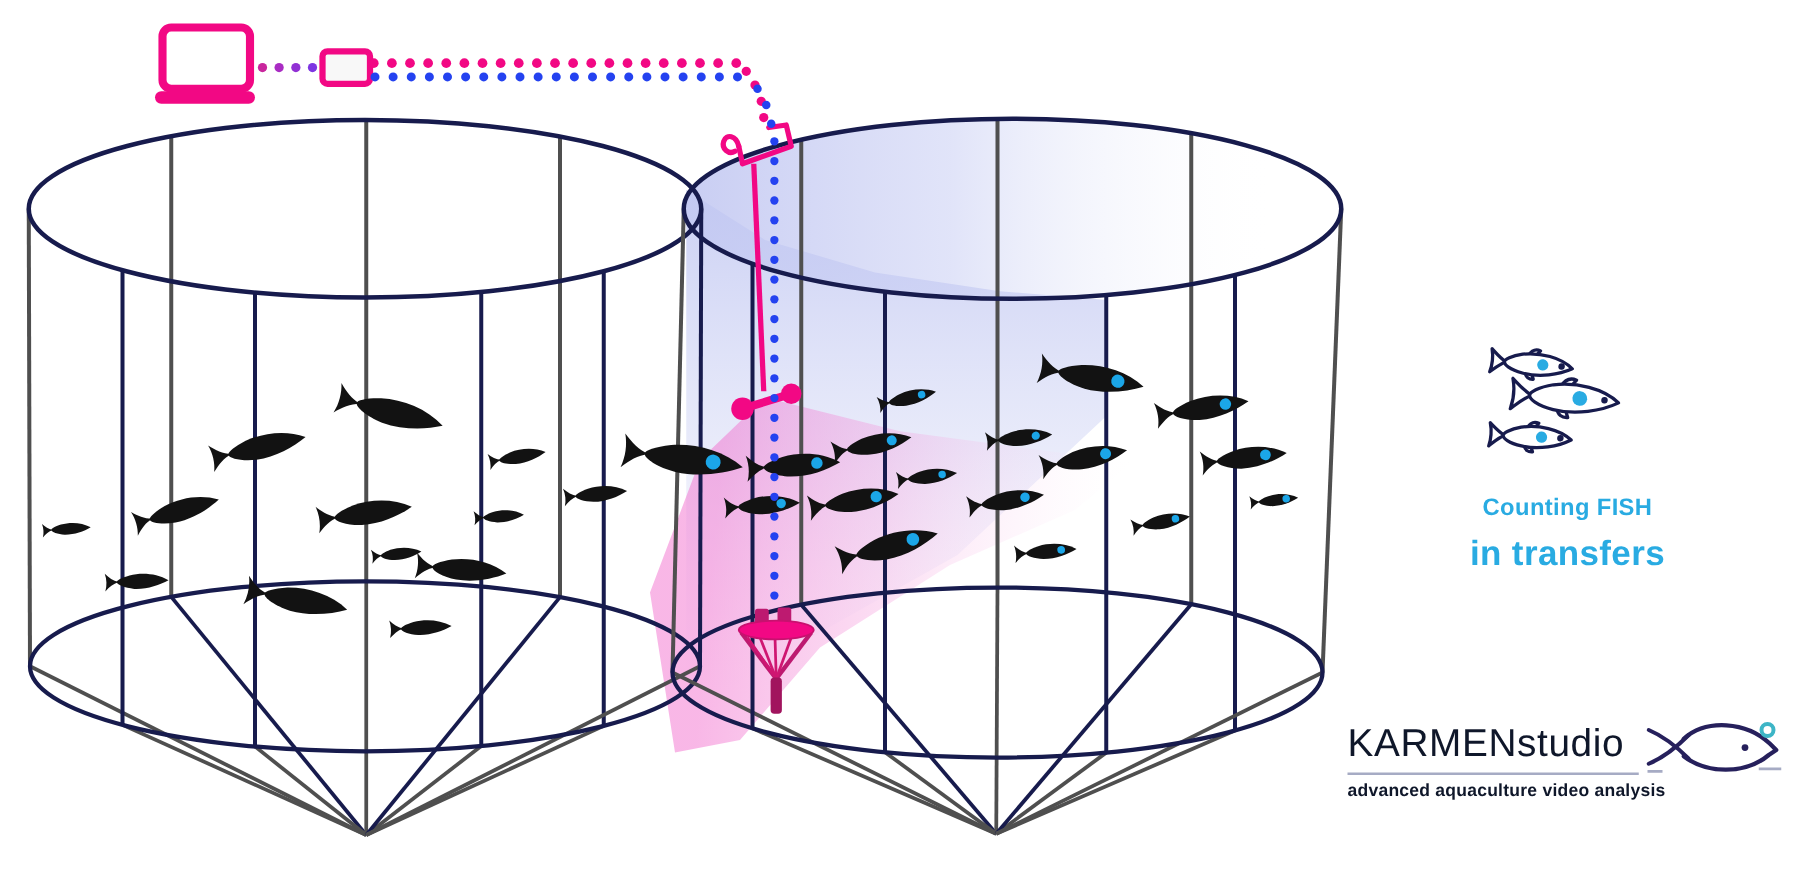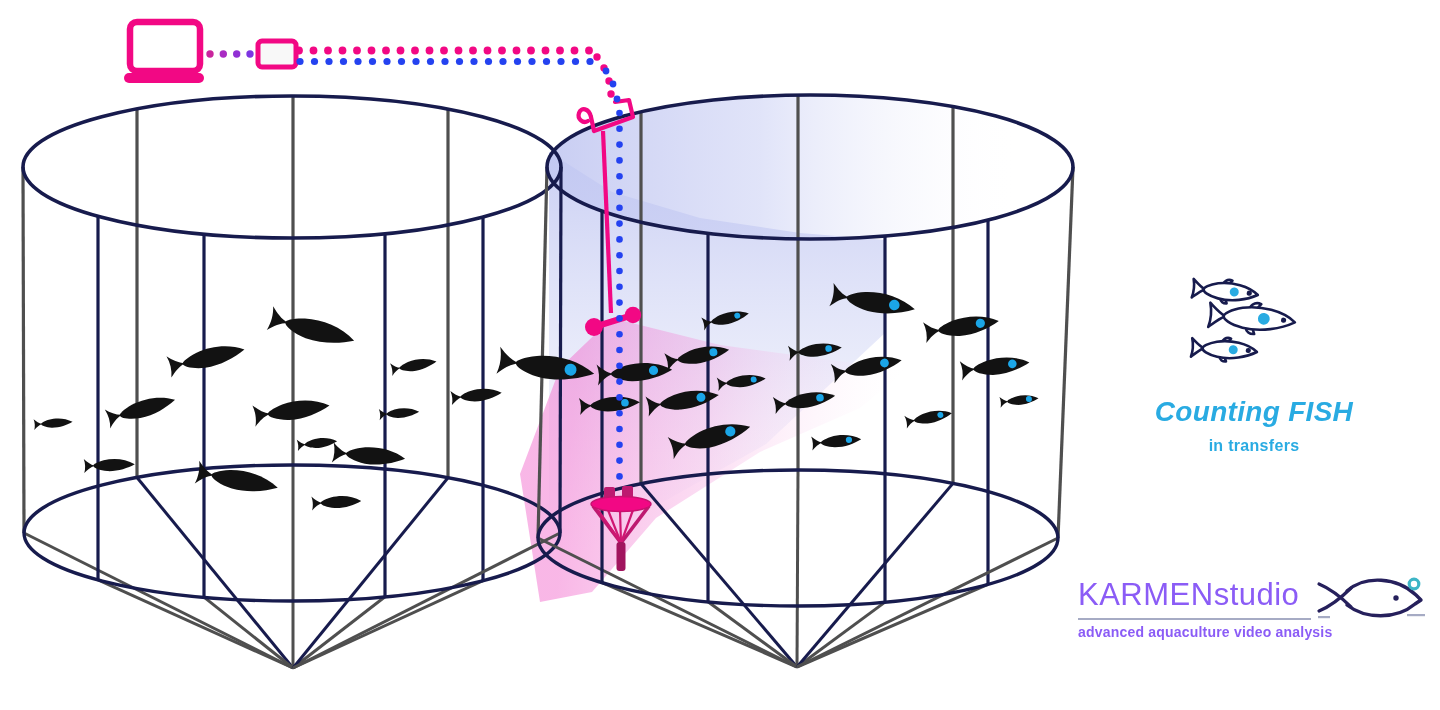--- a/index.html
+++ b/index.html
@@ -1,23 +1,23 @@
 <!DOCTYPE html>
 <html><head>
 <meta charset="utf-8">
 <style>
   html,body{margin:0;padding:0;background:#ffffff;}
   .stage{position:relative;width:1440px;height:710px;background:#ffffff;overflow:hidden;
          font-family:"Liberation Sans",sans-serif;}
   .stage svg{position:absolute;left:0;top:0;}
   .caption{position:absolute;left:1148px;top:396px;width:212px;text-align:center;
            color:#29abe2;font-weight:700;}
-  .caption .l1{font-size:28px;letter-spacing:.3px;font-style:italic;}
-  .caption .l2{font-size:16px;margin-top:9px;letter-spacing:.3px;}
-  .brand{position:absolute;left:1078px;top:576px;color:#8b5cf6;}
+  .caption .l1{font-size:19px;letter-spacing:.3px;}
+  .caption .l2{font-size:28px;margin-top:9px;letter-spacing:.3px;}
+  .brand{position:absolute;left:1078px;top:576px;color:#0f172a;}
   .brand .name{font-size:31px;font-weight:500;letter-spacing:.5px;line-height:1.25;}
   .brand .rule{width:233px;height:2px;background:#a6abc4;margin-top:3px;}
   .brand .tagline{font-size:14px;font-weight:700;letter-spacing:.2px;margin-top:4px;}
 </style>
 </head>
 <body>
 
 <div class="stage">
   <svg id="scene" width="1440" height="710" viewBox="0 0 1440 710">
     <defs id="g-defs">

